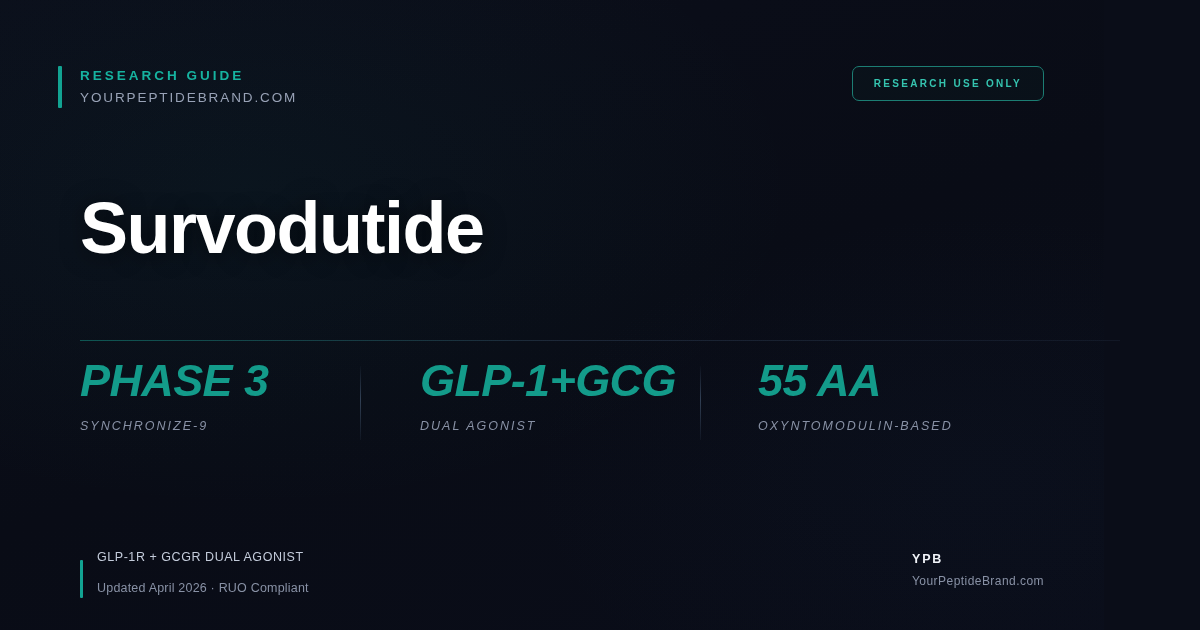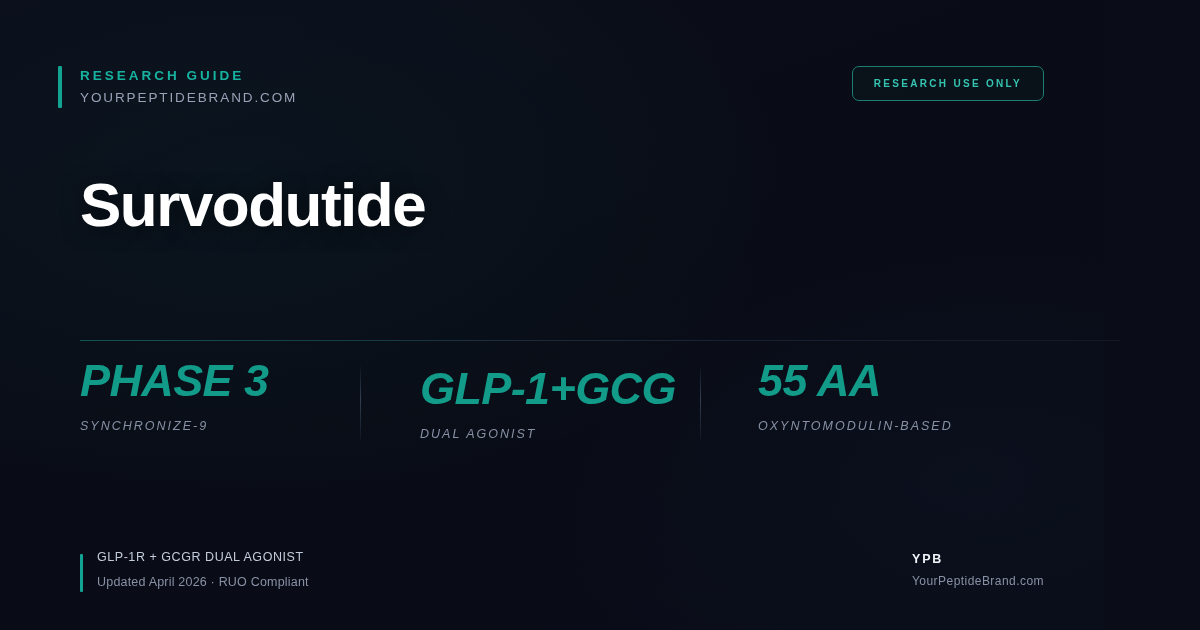--- a/index.html
+++ b/index.html
@@ -62,22 +62,22 @@
     font-size:10px;
     font-weight:bold;
     letter-spacing:2.3px;
     color:#35c4b0;
     white-space:nowrap;
     background:rgba(16,80,74,0.07);
   }
 
   
   .title {
-    position:absolute; left:80px; top:174px;
-    font-size:62px;
+    position:absolute; left:80px; top:192px;
+    font-size:72px;
     font-weight:bold;
     letter-spacing:-1.5px;
     color:#ffffff;
     line-height:1.0;
     text-shadow:0 2px 22px rgba(0,0,0,0.55);
   }
 
   .subtitle {
     position:absolute; left:80px; top:286px;
     font-size:25.5px;
@@ -98,21 +98,21 @@
   }
 
   
   .stats {
     position:absolute; left:80px; top:358px;
     width:1040px; height:86px;font-style:italic;
   }
 
   .stat { position:absolute; top:0; }
   .stat-0 { left:0px; }
-  .stat-1 { left:340px;margin-top:8px; }
+  .stat-1 { left:340px; }
   .stat-2 { left:678px; }
 
   .stat-value {
     font-size:45px;
     font-weight:bold;
     color:#139b8a;
     letter-spacing:-0.6px;
     line-height:1.0;
     white-space:nowrap;
   }
@@ -161,21 +161,21 @@
     color:#c4ccdb;
     line-height:1.5;
   }
 
   .footer-line2 {
     font-size:12.5px;
     font-weight:normal;
     letter-spacing:0.2px;
     color:#8891a5;
     line-height:1.5;
-    margin-top:6px;
+    margin-top:12px;
   }
 
   .footer-right { padding-top:2px; }
 
   .footer-logo {
     font-size:12.5px;
     font-weight:bold;
     letter-spacing:1.8px;
     color:#f1f4f9;
     line-height:1.5;

